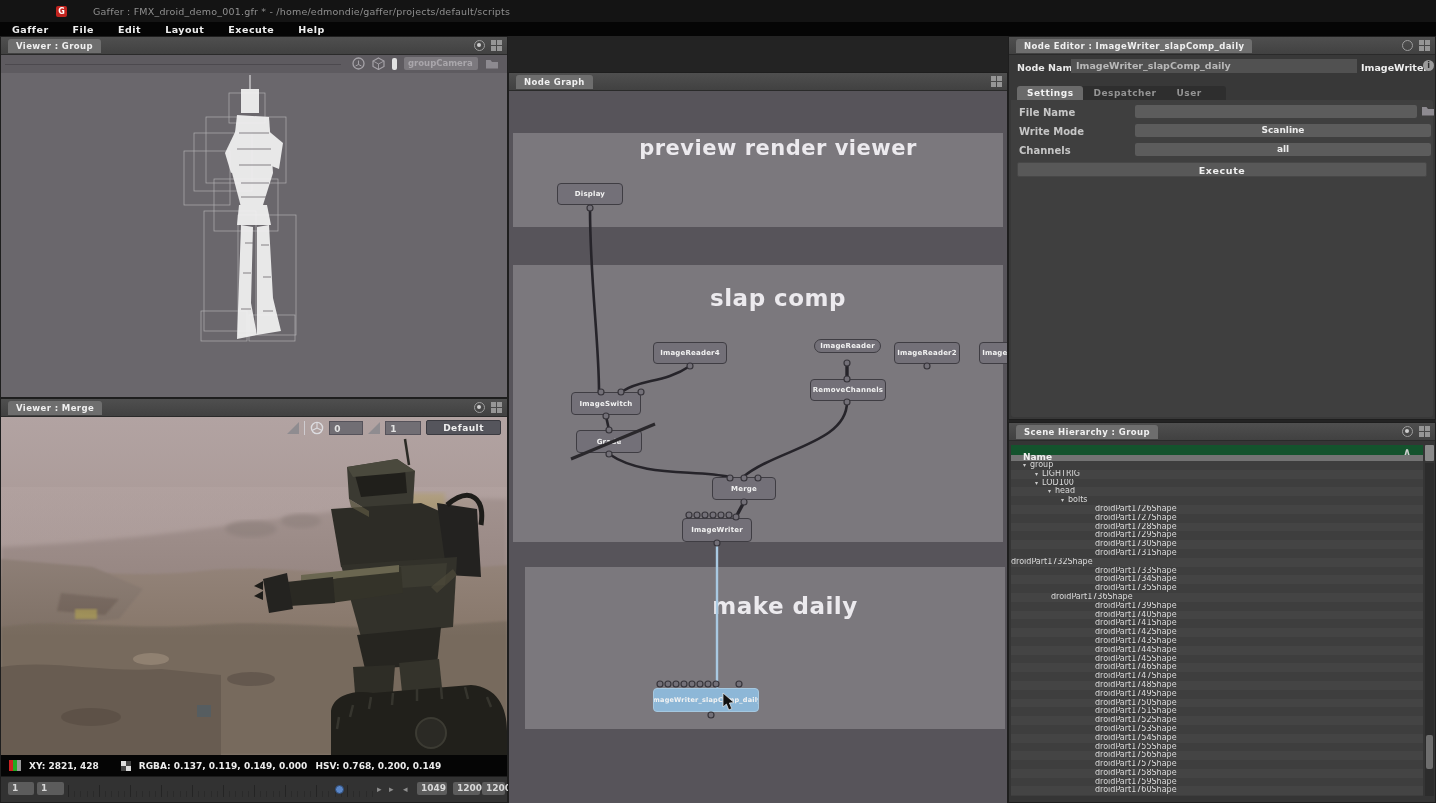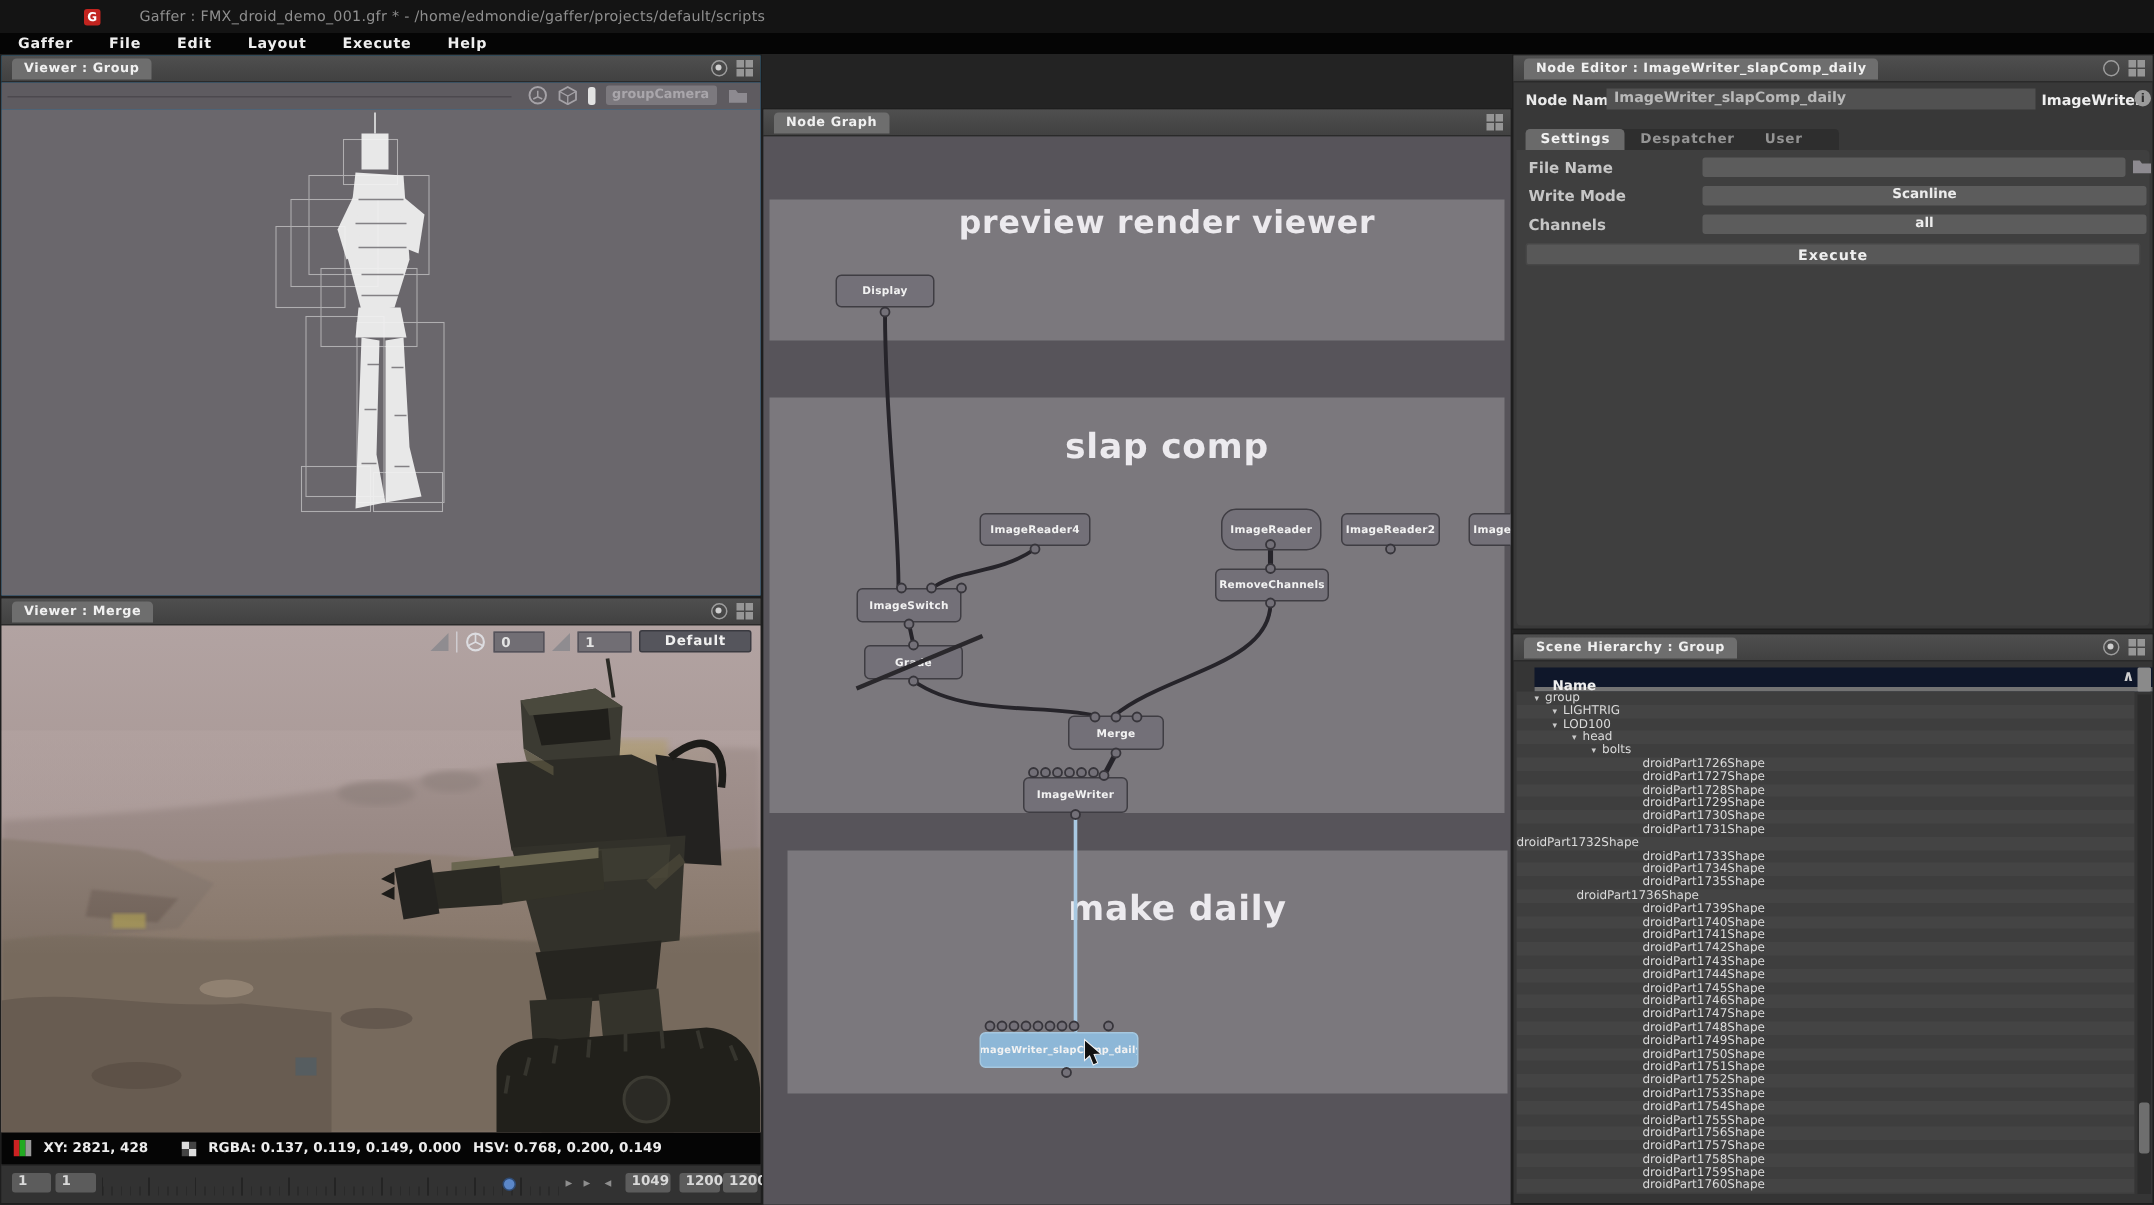--- a/index.html
+++ b/index.html
@@ -6,21 +6,21 @@
   html,body { width:1436px; height:803px; background:#232323; font-family:"DejaVu Sans",sans-serif; overflow:hidden; position:relative; }
 
   
   .titlebar { position:absolute; left:0; top:0; width:1436px; height:22px; background:#141414; display:flex; align-items:center; }
   .app-icon { width:11px; height:11px; background:#c2241f; border-radius:2px; margin-left:56px; color:#fff; font-size:8px; font-weight:bold; line-height:11px; text-align:center; }
   .title-text { color:#8f8f8f; font-size:9.5px; margin-left:26px; letter-spacing:.2px; }
   .menubar { position:absolute; left:0; top:22px; width:1436px; height:14px; background:#050505; display:flex; align-items:center; }
   .menu-item { color:#efefef; font-size:9.5px; font-weight:bold; padding:0 12px; letter-spacing:.5px; }
 
   
-  .panel { position:absolute; background:#0369a1; border:1px solid #1e1e1e; }
+  .panel { position:absolute; background:#ffffff; border:1px solid #1e1e1e; }
   .panel-header { position:absolute; top:0; left:0; right:0; height:18px; background:linear-gradient(#4f4f4f,#414141); border-bottom:1px solid #2a2a2a; }
   .panel-tab { position:absolute; top:2px; left:7px; background:#6e6e6e; color:#f0f0f0; font-size:8.5px; font-weight:bold; padding:2px 8px; border-radius:3px 3px 0 0; letter-spacing:.4px; white-space:nowrap; }
   .hdr-icons { position:absolute; right:5px; top:3px; display:flex; gap:6px; align-items:center; }
   .icon-target { width:11px; height:11px; border:1.5px solid #9d9d9d; border-radius:50%; position:relative; }
   .icon-target.filled::after { content:""; position:absolute; left:2px; top:2px; width:4px; height:4px; border-radius:50%; background:#cfcfcf; }
   .icon-grid { width:11px; height:11px; background-image:linear-gradient(#969696,#969696),linear-gradient(#969696,#969696),linear-gradient(#969696,#969696),linear-gradient(#969696,#969696); background-size:5px 5px; background-position:0 0,6px 0,0 6px,6px 6px; background-repeat:no-repeat; }
 
   
   #viewer-group { left:0; top:36px; width:508px; height:362px; }
   .vg-toolbar-area { position:absolute; left:0; top:18px; right:0; height:18px; background:#5e5b60; }
@@ -67,21 +67,21 @@
   .ne-tabstrip { position:absolute; left:8px; top:49px; height:14px; display:flex; background:#2e2e2e; border-radius:3px 3px 0 0; padding-right:14px; }
   .ne-tab { font-size:9px; font-weight:bold; padding:2px 10px 0; color:#949494; letter-spacing:.5px;text-align:center; }
   .ne-tab.active { background:#6a6a6a; color:#f2f2f2; border-radius:3px 3px 0 0; }
   .ne-content { position:absolute; left:2px; top:63px; right:2px; bottom:2px; background:#3f3f3f; border-radius:0 3px 3px 3px; }
   .ne-row-label { position:absolute; color:#c6c6c6; font-size:10px; font-weight:bold; text-align:left; width:110px; }
   .ne-field { position:absolute; background:#5c5c5c; height:13px; color:#ececec; font-size:9px; font-weight:bold; line-height:13px; border-radius:2px; text-align:center; }
   .ne-execute { position:absolute; left:6px; right:6px; top:62px; height:15px; background:#585858; border:1px solid #474747; border-radius:2px; color:#efefef; font-size:9.5px; font-weight:bold; text-align:center; line-height:15px; letter-spacing:.6px; }
 
   
   #scene-hierarchy { left:1008px; top:422px; width:428px; height:381px; background:#353535; }
-  .sh-colheader { position:absolute; left:14px; top:22px; width:412px; height:16px; background:#0f172a; border-bottom:3px solid #737373; }
+  .sh-colheader { position:absolute; left:2px; top:22px; width:412px; height:16px; background:#14532d; border-bottom:6px solid #737373; }
   .sh-colheader .lbl { color:#efefef; font-size:9px; font-weight:bold; margin-left:12px; line-height:16px; }
   .sh-chevron { position:absolute; right:12px; top:1px; color:#cfcfcf; font-size:10px; font-weight:bold; }
   .sh-corner { position:absolute; left:416px; top:22px; width:9px; height:16px; background:#8a8a8a; border-radius:1px; }
   .sh-tree { position:absolute; left:2px; top:38px; width:412px; height:335px; background:#3e3e3e; overflow:hidden; }
   .tree-row { height:8.8px; line-height:8.8px; font-size:8px; color:#dadada; white-space:nowrap; overflow:hidden; }
   .tree-row.alt { background:rgba(255,255,255,0.03); }
   .expander { font-size:6px; color:#c9c9c9; margin-right:4px; }
   .sh-scrolltrack { position:absolute; left:416px; top:40px; width:9px; height:333px; background:#2c2c2c; }
   .sh-scrollthumb { position:absolute; left:1px; top:272px; width:7px; height:34px; background:#6e6e6e; border-radius:2px; }
 </style>
@@ -338,21 +338,21 @@
           <circle cx="199" cy="593" r="3"></circle>
           <circle cx="207" cy="593" r="3"></circle>
           <circle cx="230" cy="593" r="3"></circle>
           <circle cx="202" cy="624" r="3"></circle>
       </g>
       <path d="M62,368 L146,333" stroke="#2a282c" stroke-width="3"></path>
       <path d="M214,602 l0,14 l3.4,-3 l2.4,6 l3,-1.4 l-2.4,-5.6 l4.6,-0.4 z" fill="#111" stroke="#efefef" stroke-width="0.7"></path>
     </svg>
   <div class="node" style="left: 48px; top: 92px; width: 66px; height: 22px;">Display</div>
       <div class="node" style="left: 144px; top: 251px; width: 74px; height: 22px;">ImageReader4</div>
-      <div class="node" style="left: 305px; top: 248px; width: 67px; height: 28px; border-radius: 10px;">ImageReader</div>
+      <div class="node" style="left: 305px; top: 248px; width: 67px; height: 14px; border-radius: 10px;">ImageReader</div>
       <div class="node" style="left: 385px; top: 251px; width: 66px; height: 22px;">ImageReader2</div>
       <div class="node" style="left: 470px; top: 251px; width: 66px; height: 22px;">ImageReader3</div>
       <div class="node" style="left: 62px; top: 301px; width: 70px; height: 23px;">ImageSwitch</div>
       <div class="node disabled" style="left: 67px; top: 339px; width: 66px; height: 23px;">Grade</div>
       <div class="node" style="left: 301px; top: 288px; width: 76px; height: 22px;">RemoveChannels</div>
       <div class="node" style="left: 203px; top: 386px; width: 64px; height: 23px;">Merge</div>
       <div class="node" style="left: 173px; top: 427px; width: 70px; height: 24px;">ImageWriter</div>
       <div class="node selected" style="left: 144px; top: 597px; width: 106px; height: 24px;">ImageWriter_slapComp_daily</div>
     </div>
 </div>

